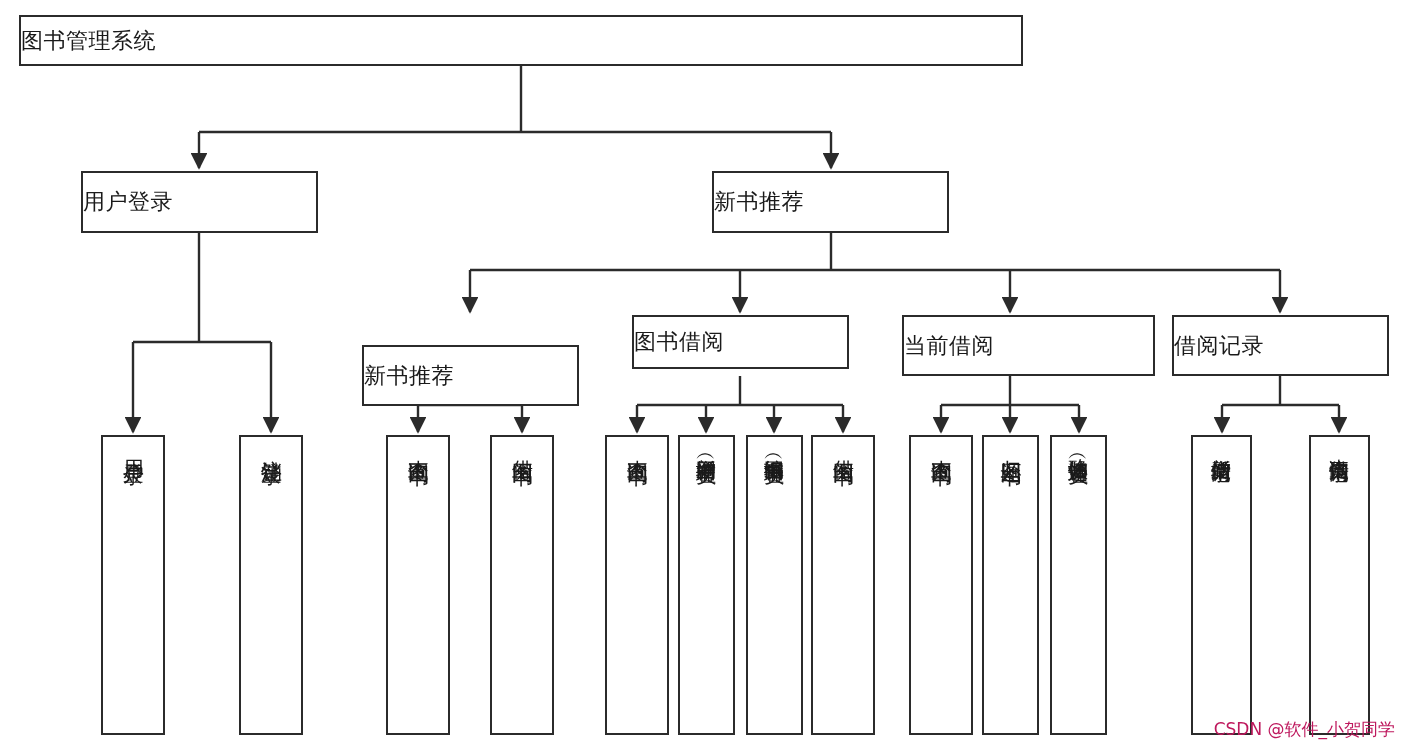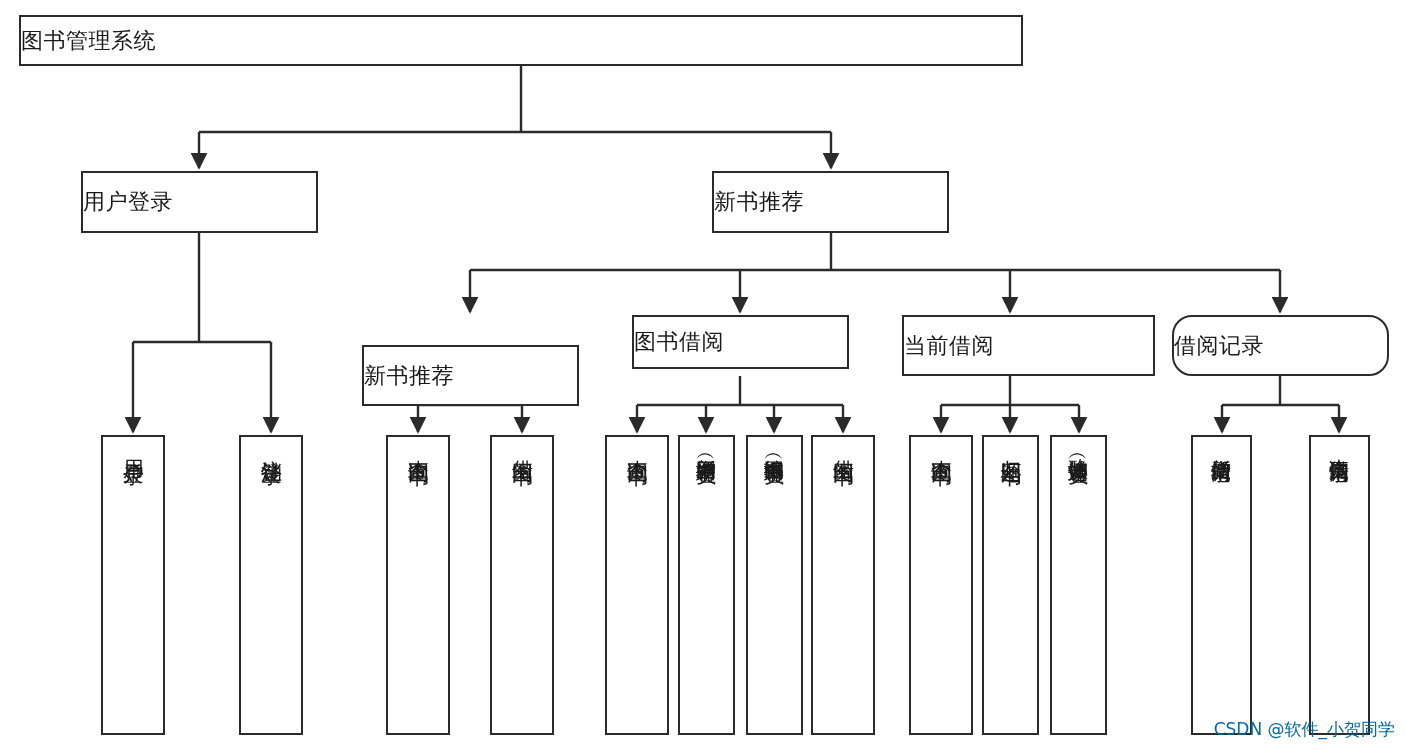--- a/index.html
+++ b/index.html
@@ -62,21 +62,21 @@
   }
   .node-leaf.leaf-narrow .label {
     font-size: 20px;
     letter-spacing: 1px;
   }
   .watermark {
     position: absolute;
     right: 10px;
     bottom: 6px;
     font-size: 17px;
-    color: #0369a1;
+    color: #be185d;
     white-space: nowrap;
     user-select: none;
   }
 </style>
 </head>
 <body>
 
 <div id="canvas">
 
   <svg class="edges" viewBox="0 0 1405 747">
@@ -144,21 +144,21 @@
 
   <div class="node node-l3" style="left:362px; top:315px; width:217px; height:61px;margin-top:30px;">
     <span class="label">新书推荐</span>
   </div>
   <div class="node node-l3" style="left:632px; top:315px; width:217px; height:54px;">
     <span class="label">图书借阅</span>
   </div>
   <div class="node node-l3" style="left:902px; top:315px; width:253px; height:61px;">
     <span class="label">当前借阅</span>
   </div>
-  <div class="node node-l3" style="left:1172px; top:315px; width:217px; height:61px;border-radius:20px;">
+  <div class="node node-l3" style="left:1172px; top:315px; width:217px; height:61px;">
     <span class="label">借阅记录</span>
   </div>
 
   <div class="node node-leaf" style="left:101px; top:435px; width:64px; height:300px;">
     <span class="label">用户登录</span>
   </div>
   <div class="node node-leaf" style="left:239px; top:435px; width:64px; height:300px;">
     <span class="label">注销登录</span>
   </div>
 

